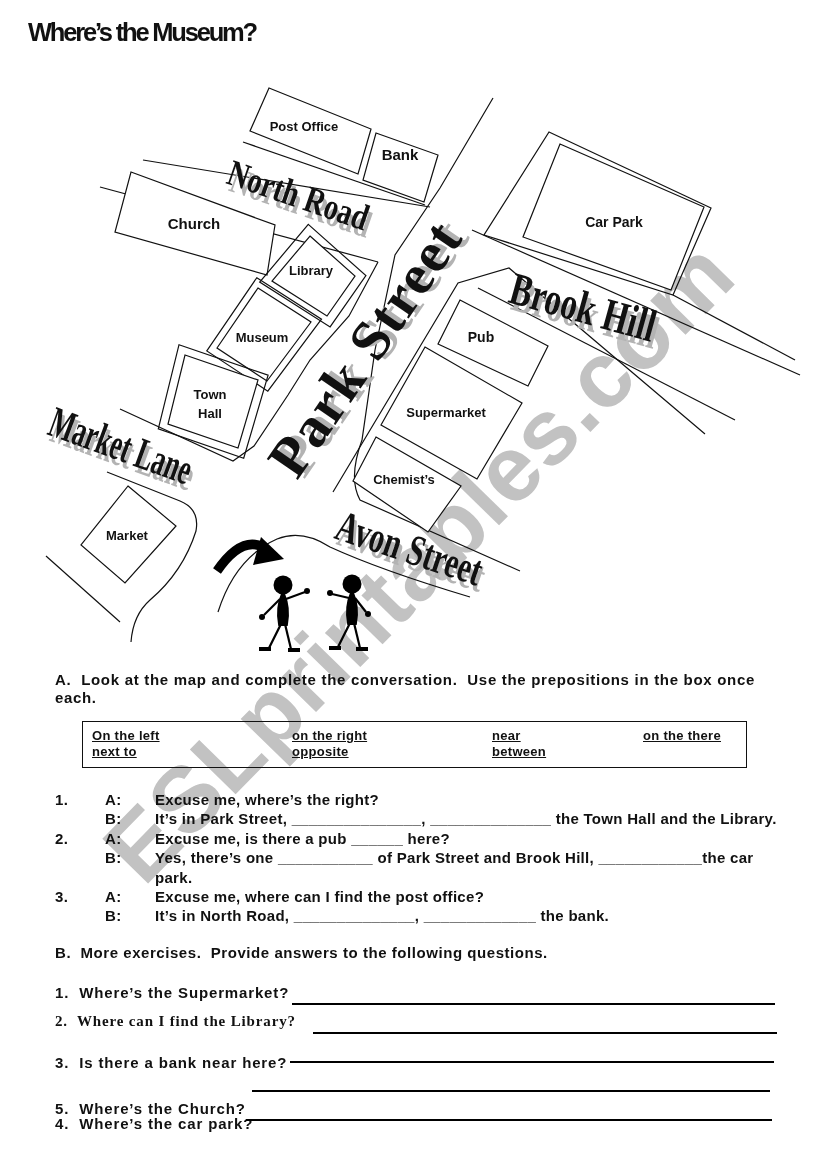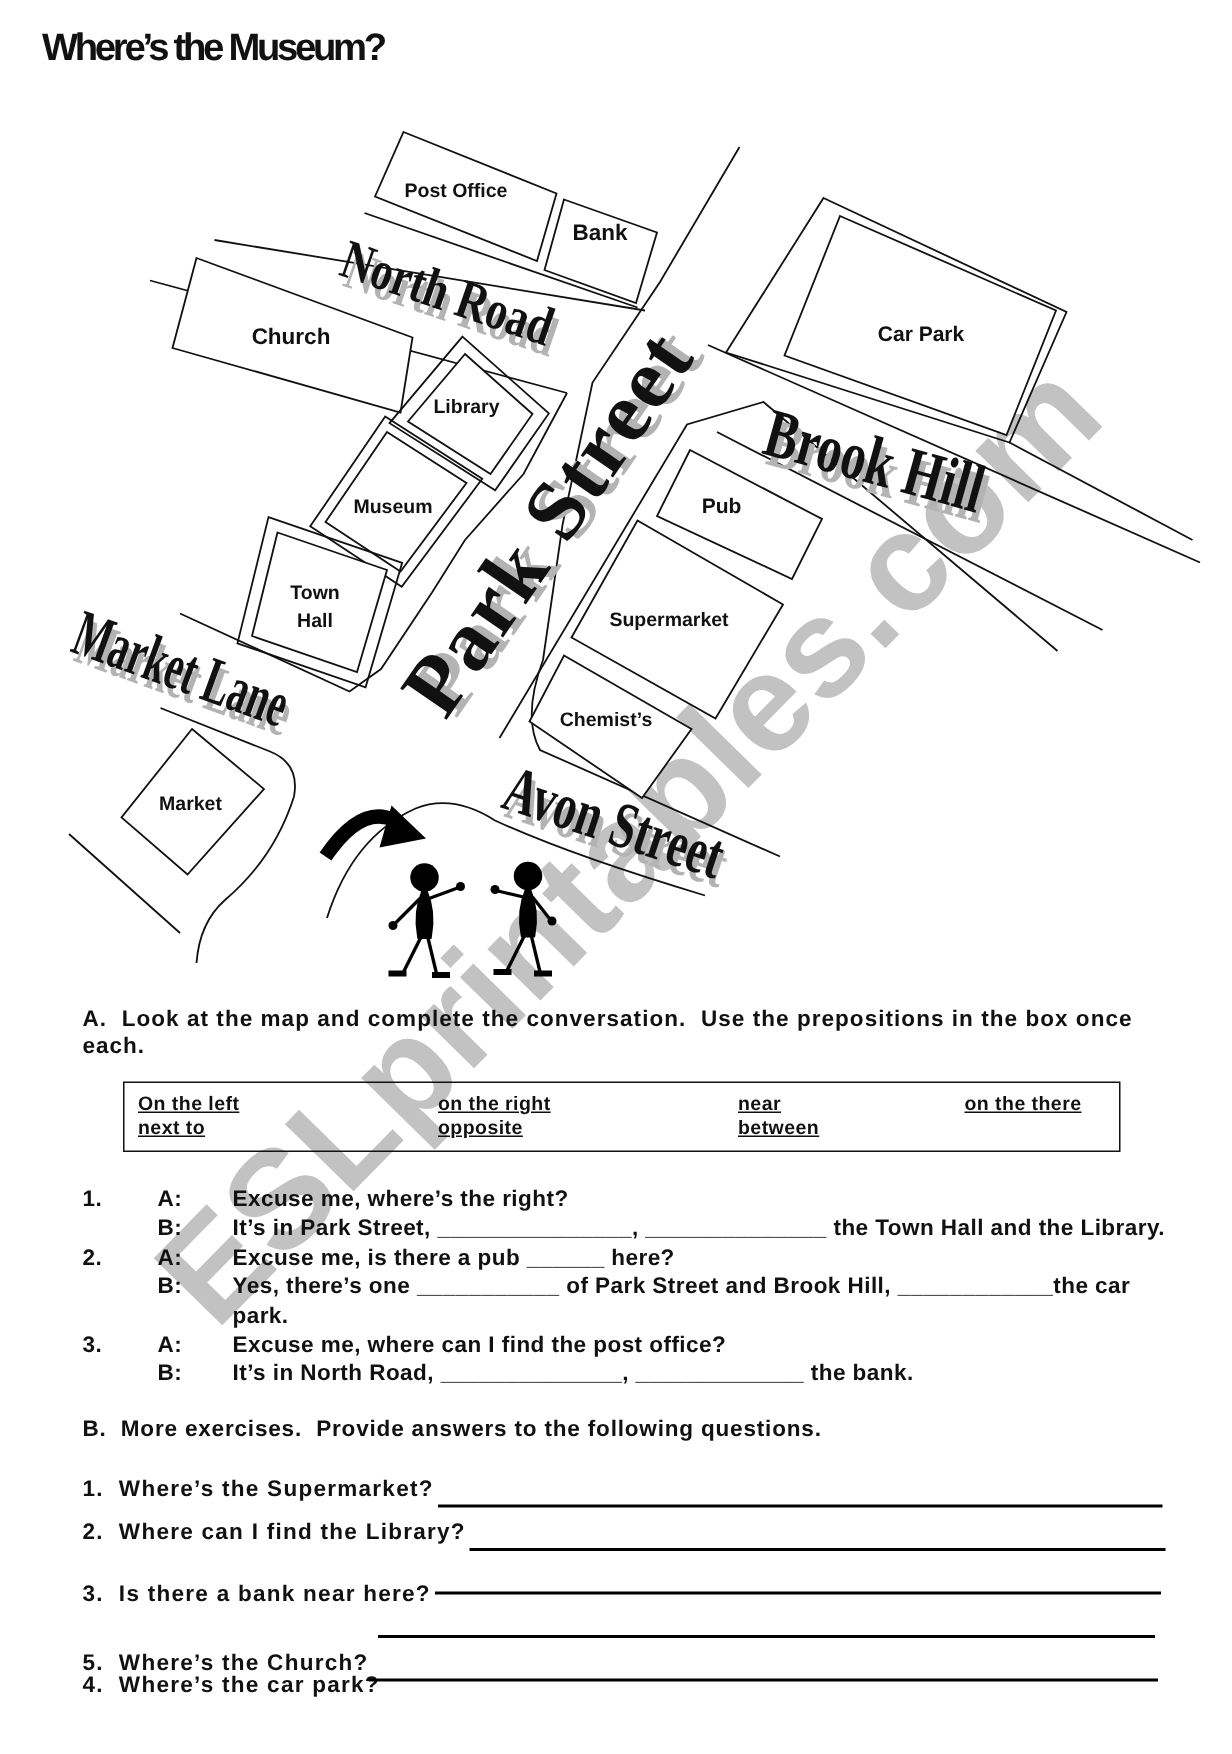--- a/index.html
+++ b/index.html
@@ -151,21 +151,21 @@
   <div class="t conv" style="left:55px;top:888px;">3.</div>
   <div class="t conv" style="left:105px;top:888px;">A:</div>
   <div class="t conv" style="left:155px;top:888px;">Excuse me, where can I find the post office?</div>
   <div class="t conv" style="left:105px;top:907px;">B:</div>
   <div class="t conv" style="left:155px;top:907px;">It’s in North Road, ______________, _____________ the bank.</div>
 
   <div class="t b" style="left:55px;top:944px;font-size:15px;letter-spacing:0.55px;">B.&nbsp; More exercises.&nbsp; Provide answers to the following questions.</div>
 
   <div class="t q" style="left:55px;top:984px;">1.&nbsp; Where’s the Supermarket?</div>
   <div class="t" style="left:292px;top:984px;width:483px;border-bottom:2px solid #000;height:19px;z-index:3;"></div>
-  <div class="t q" style="left:55px;top:1013px;">2.&nbsp; Where can I find the Library?</div>
+  <div class="t q" style="left:55px;top:1013px;font-family:Liberation Serif, serif;">2.&nbsp; Where can I find the Library?</div>
   <div class="t" style="left:313px;top:1013px;width:464px;border-bottom:2px solid #000;height:19px;z-index:3;"></div>
   <div class="t q" style="left:55px;top:1042px;margin-top:12px;">3.&nbsp; Is there a bank near here?</div>
   <div class="t" style="left:290px;top:1042px;width:484px;border-bottom:2px solid #000;height:19px;z-index:3;"></div>
   <div class="t q" style="left:55px;top:1071px;margin-top:44px;">4.&nbsp; Where’s the car park?</div>
   <div class="t" style="left:252px;top:1071px;width:518px;border-bottom:2px solid #000;height:19px;z-index:3;"></div>
   <div class="t q" style="left:55px;top:1100px;">5.&nbsp; Where’s the Church?</div>
   <div class="t" style="left:246px;top:1100px;width:526px;border-bottom:2px solid #000;height:19px;z-index:3;"></div>
 </div>
 
 </body></html>

